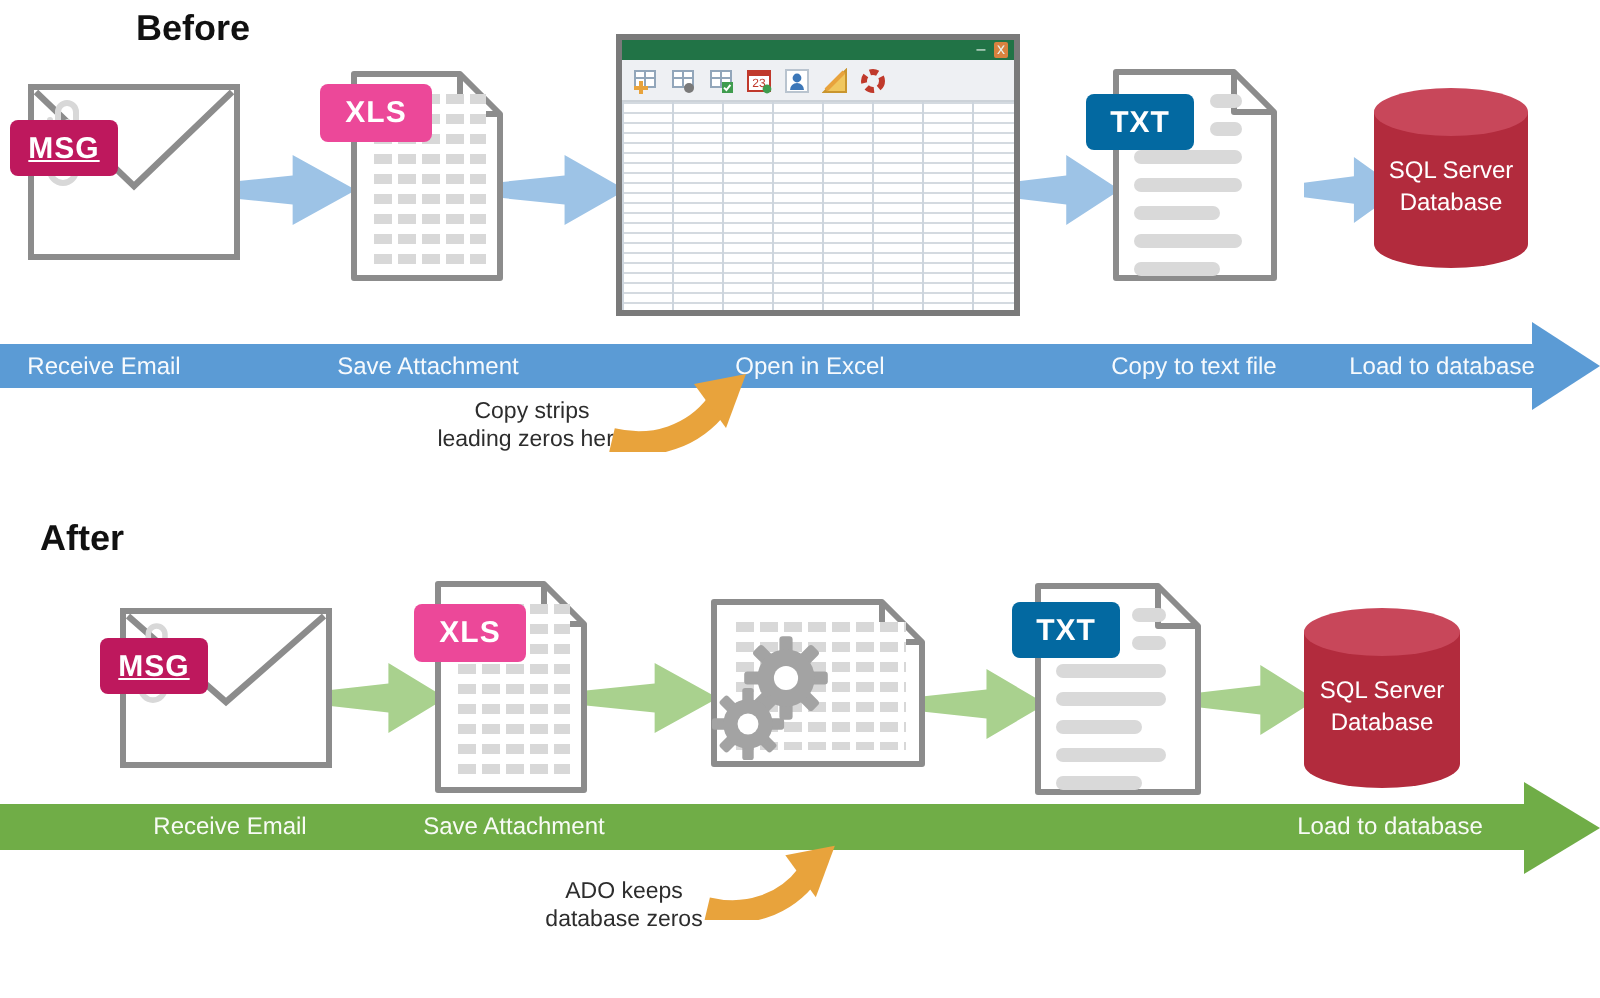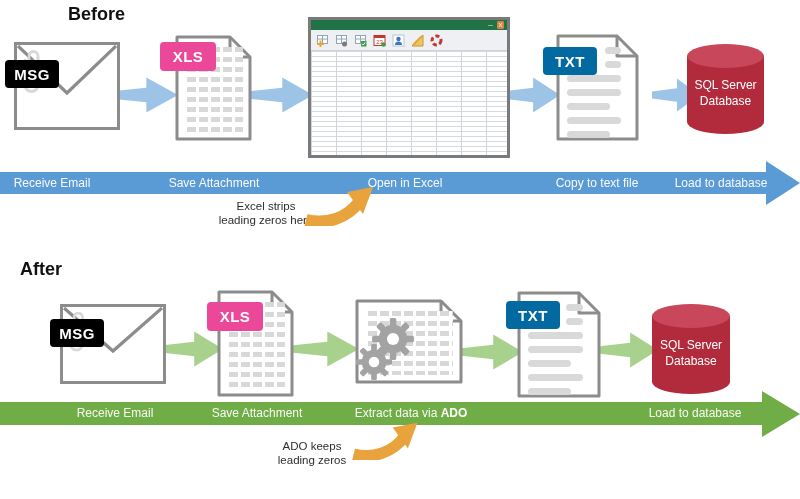--- a/index.html
+++ b/index.html
@@ -10,21 +10,21 @@
   .abs{position:absolute;}
   .sec-title{font-size:18px;font-weight:bold;color:#111;z-index:5;}
 
   
   .envelope{background:#fff;border:3px solid #8c8c8c;box-sizing:border-box;z-index:2;}
   .envelope svg{position:absolute;left:0;top:0;width:100%;height:100%;}
 
   
   .badge{z-index:4;border-radius:4px;color:#fff;font-weight:bold;font-size:15px;
     display:flex;align-items:center;justify-content:center;letter-spacing:.5px;}
-  .badge-msg{background:#000000;}
+  .badge-msg{background:#be185d;text-decoration:underline;}
   .badge-xls{background:#ec4899;}
   .badge-txt{background:#0369a1;}
 
   
   .doc{z-index:2;}
   .doc > svg.page{position:absolute;left:0;top:0;width:100%;height:100%;}
   .dashgrid{
     background-color:transparent;
     background-image:
       repeating-linear-gradient(90deg,#fff 0 3px,rgba(0,0,0,0) 3px 12px),
@@ -192,21 +192,21 @@
   </div>
 
   <div class="abs banner banner-blue" style="left:0;top:172px;width:768px;height:22px;"></div>
   <div class="abs banner-head banner-blue" style="left:766px;top:161px;width:34px;height:44px;"></div>
   <span class="step" style="left:52px;top:172px;line-height:22px;">Receive Email</span>
   <span class="step" style="left:214px;top:172px;line-height:22px;">Save Attachment</span>
   <span class="step" style="left:597px;top:172px;line-height:22px;">Copy to text file</span>
   <span class="step" style="left:405px;top:172px;line-height:22px;">Open in Excel</span>
   <span class="step" style="left:721px;top:172px;line-height:22px;">Load to database</span>
 
-  <div class="abs ann" style="left:266px;top:200px;">Excel strips</div>
+  <div class="abs ann" style="left:266px;top:200px;">Copy strips</div>
   <div class="abs ann" style="left:266px;top:214px;">leading zeros here</div>
   <svg class="abs curved-arrow" style="left:303px;top:184px;width:74px;height:42px;" viewBox="0 0 74 42">
     <path d="M3 36 C 24 41 44 34 56 18" fill="none" stroke="#e8a33c" stroke-width="12"></path>
     <polygon points="70,3 44,8 60,30" fill="#e8a33c"></polygon>
   </svg>
 
   <div class="abs sec-title" style="left:20px;top:259px;">After</div>
 
   <div class="abs envelope" style="left:60px;top:304px;width:106px;height:80px;">
     <svg viewBox="0 0 100 74" preserveAspectRatio="none">
@@ -286,23 +286,22 @@
     <div class="cyl-text">
       <span>SQL Server</span>
       <span>Database</span>
     </div>
   </div>
 
   <div class="abs banner banner-green" style="left:0;top:402px;width:766px;height:23px;"></div>
   <div class="abs banner-head banner-green" style="left:762px;top:391px;width:38px;height:46px;"></div>
   <span class="step" style="left:115px;top:402px;line-height:23px;">Receive Email</span>
   <span class="step" style="left:257px;top:402px;line-height:23px;">Save Attachment</span>
-  <span class="step" style="left:411px;top:402px;line-height:23px;"><span>Extract data via </span><b>ADO</b></span>
   <span class="step" style="left:695px;top:402px;line-height:23px;">Load to database</span>
 
   <div class="abs ann" style="left:312px;top:440px;">ADO keeps</div>
-  <div class="abs ann" style="left:312px;top:454px;">leading zeros</div>
+  <div class="abs ann" style="left:312px;top:454px;">database zeros</div>
   <svg class="abs curved-arrow" style="left:350px;top:420px;width:72px;height:40px;" viewBox="0 0 74 42">
     <path d="M3 36 C 24 41 44 34 56 18" fill="none" stroke="#e8a33c" stroke-width="12"></path>
     <polygon points="70,3 44,8 60,30" fill="#e8a33c"></polygon>
   </svg>
 
 </div>
 
 </body></html>

